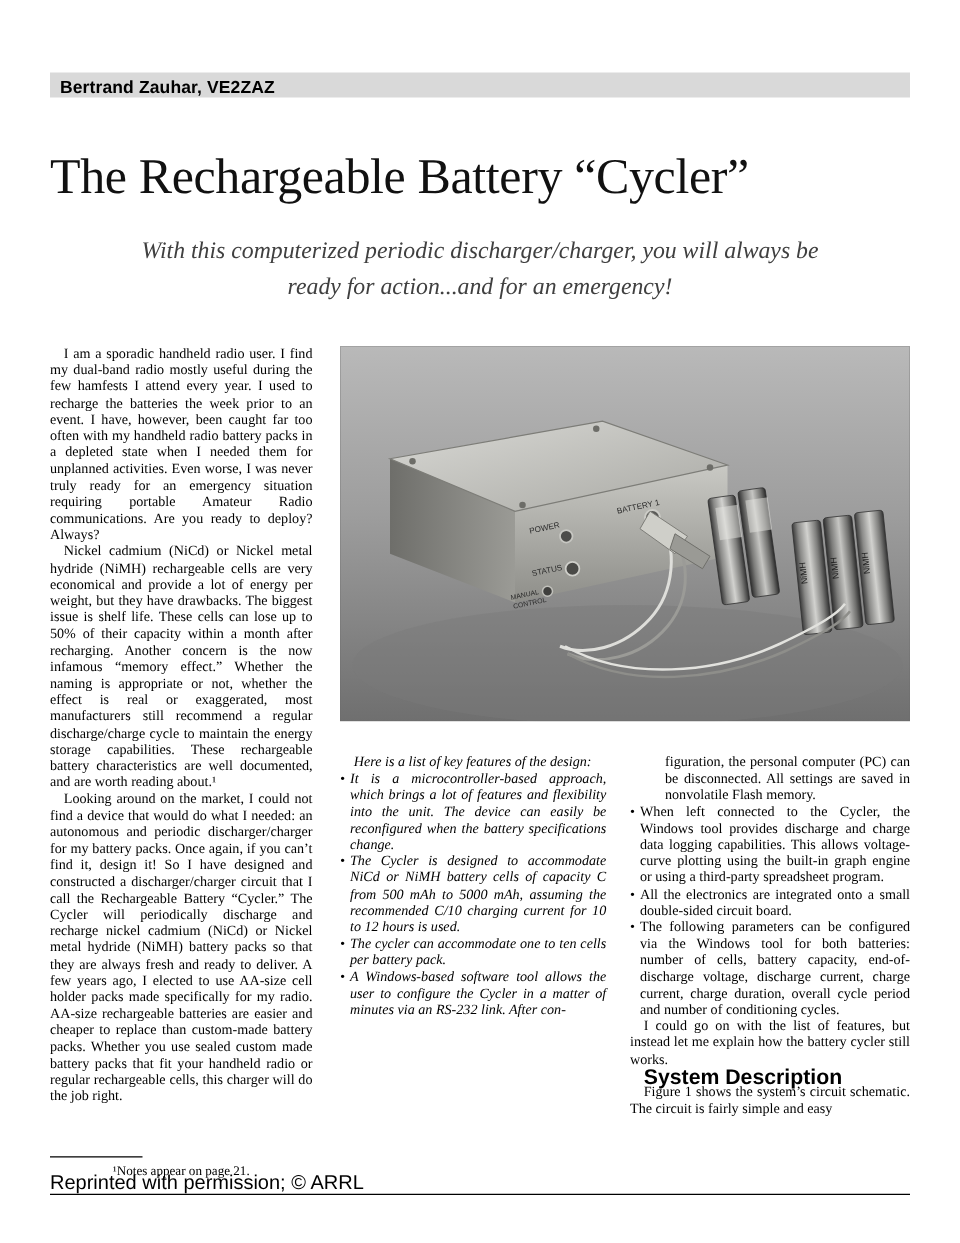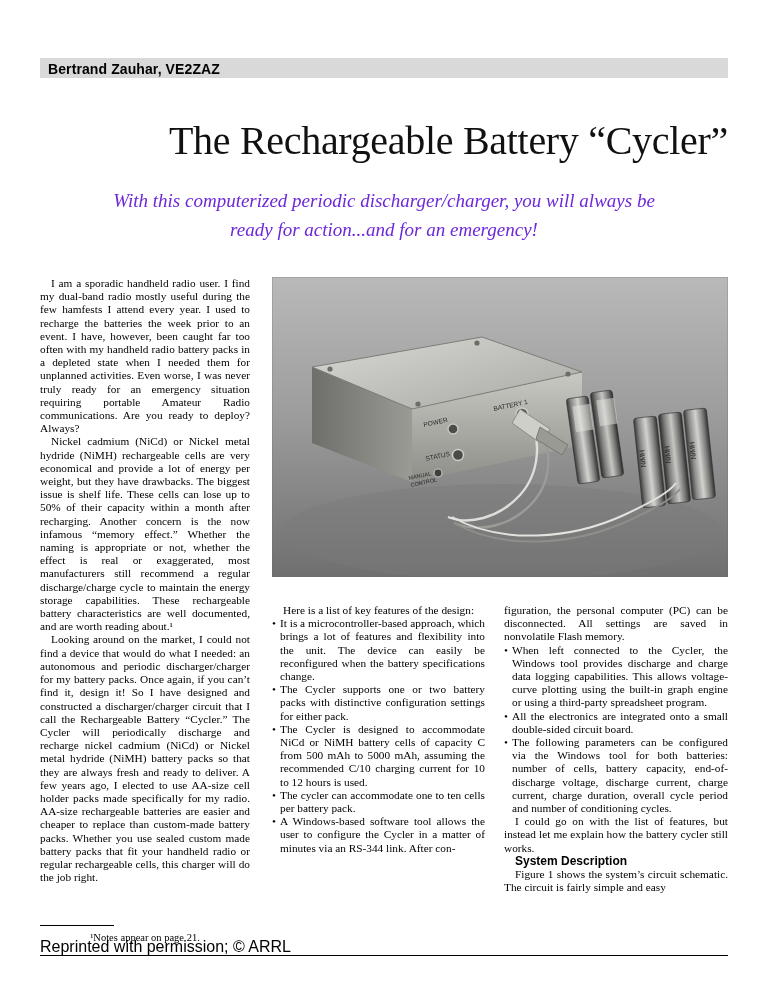--- a/index.html
+++ b/index.html
@@ -49,55 +49,56 @@
     font-size: 11px;
     color: #000;
   }
 
   
   .title {
     position: absolute;
     left: 40px;
     top: 118px;
     width: 688px;
-    text-align: right;
+    text-align: left;
     font-family: "Liberation Serif", serif;
     font-size: 40px;
     line-height: 46px;
     letter-spacing: -0.3px;
     color: #111;
   }
   .subtitle {
     position: absolute;
     left: 110px;
     top: 186px;
     width: 548px;
     text-align: center;
     font-family: "Liberation Serif", serif;
     font-style: italic;
     font-size: 19px;
     line-height: 29px;
-    color: #6d28d9;
+    color: #404040;
   }
 
   
   .col {
     position: absolute;
     font-family: "Liberation Serif", serif;
     font-size: 11.3px;
     line-height: 13.2px;
     text-align: justify;
     color: #000;
   }
   .col p {
     margin: 0;
     text-indent: 11px;
   }
   .col p.noindent {
     text-indent: 0;
+    margin-left: 28px;
   }
   .col p.bullet {
     text-indent: 0;
     padding-left: 8px;
     position: relative;
   }
   .col p.bullet::before {
     content: "\2022";
     position: absolute;
     left: 0;
@@ -106,31 +107,32 @@
 
   #col1 {
     left: 40px;
     top: 277px;
     width: 210px;
   }
   #col2 {
     left: 272px;
     top: 604px;
     width: 213px;
+    font-style: italic;
   }
   #col3 {
     left: 504px;
     top: 604px;
     width: 224px;
   }
 
   .sec-head {
     font-family: "Liberation Sans", sans-serif;
     font-weight: bold;
-    font-size: 12px;
+    font-size: 17px;
     margin-top: 9px;
     margin-bottom: 1px;
     text-indent: 0;
   }
 
   
   .photo {
     position: absolute;
     left: 272px;
     top: 277px;
@@ -300,24 +302,23 @@
 
   <div class="col" id="col1">
     <p>I am a sporadic handheld radio user. I find my dual-band radio mostly useful during the few hamfests I attend every year. I used to recharge the batteries the week prior to an event. I have, however, been caught far too often with my handheld radio battery packs in a depleted state when I needed them for unplanned activities. Even worse, I was never truly ready for an emergency situation requiring portable Amateur Radio communications. Are you ready to deploy? Always?</p>
     <p>Nickel cadmium (NiCd) or Nickel metal hydride (NiMH) rechargeable cells are very economical and provide a lot of energy per weight, but they have drawbacks. The biggest issue is shelf life. These cells can lose up to 50% of their capacity within a month after recharging. Another concern is the now infamous “memory effect.” Whether the naming is appropriate or not, whether the effect is real or exaggerated, most manufacturers still recommend a regular discharge/charge cycle to maintain the energy storage capabilities. These rechargeable battery characteristics are well documented, and are worth reading about.¹</p>
     <p>Looking around on the market, I could not find a device that would do what I needed: an autonomous and periodic discharger/charger for my battery packs. Once again, if you can’t find it, design it! So I have designed and constructed a discharger/charger circuit that I call the Rechargeable Battery “Cycler.” The Cycler will periodically discharge and recharge nickel cadmium (NiCd) or Nickel metal hydride (NiMH) battery packs so that they are always fresh and ready to deliver. A few years ago, I elected to use AA-size cell holder packs made specifically for my radio. AA-size rechargeable batteries are easier and cheaper to replace than custom-made battery packs. Whether you use sealed custom made battery packs that fit your handheld radio or regular rechargeable cells, this charger will do the job right.</p>
   </div>
 
   <div class="col" id="col2">
     <p>Here is a list of key features of the design:</p>
     <p class="bullet">It is a microcontroller-based approach, which brings a lot of features and flexibility into the unit. The device can easily be reconfigured when the battery specifications change.</p>
-    <p class="bullet">The Cycler supports one or two battery packs with distinctive configuration settings for either pack.</p>
     <p class="bullet">The Cycler is designed to accommodate NiCd or NiMH battery cells of capacity C from 500 mAh to 5000 mAh, assuming the recommended C/10 charging current for 10 to 12 hours is used.</p>
     <p class="bullet">The cycler can accommodate one to ten cells per battery pack.</p>
-    <p class="bullet">A Windows-based software tool allows the user to configure the Cycler in a matter of minutes via an RS-344 link. After con-</p>
+    <p class="bullet">A Windows-based software tool allows the user to configure the Cycler in a matter of minutes via an RS-232 link. After con-</p>
   </div>
 
   <div class="col" id="col3">
     <p class="noindent">figuration, the personal computer (PC) can be disconnected. All settings are saved in nonvolatile Flash memory.</p>
     <p class="bullet">When left connected to the Cycler, the Windows tool provides discharge and charge data logging capabilities. This allows voltage-curve plotting using the built-in graph engine or using a third-party spreadsheet program.</p>
     <p class="bullet">All the electronics are integrated onto a small double-sided circuit board.</p>
     <p class="bullet">The following parameters can be configured via the Windows tool for both batteries: number of cells, battery capacity, end-of-discharge voltage, discharge current, charge current, charge duration, overall cycle period and number of conditioning cycles.</p>
     <p>I could go on with the list of features, but instead let me explain how the battery cycler still works.</p>
     <p class="sec-head">System Description</p>
     <p>Figure 1 shows the system’s circuit schematic. The circuit is fairly simple and easy</p>

